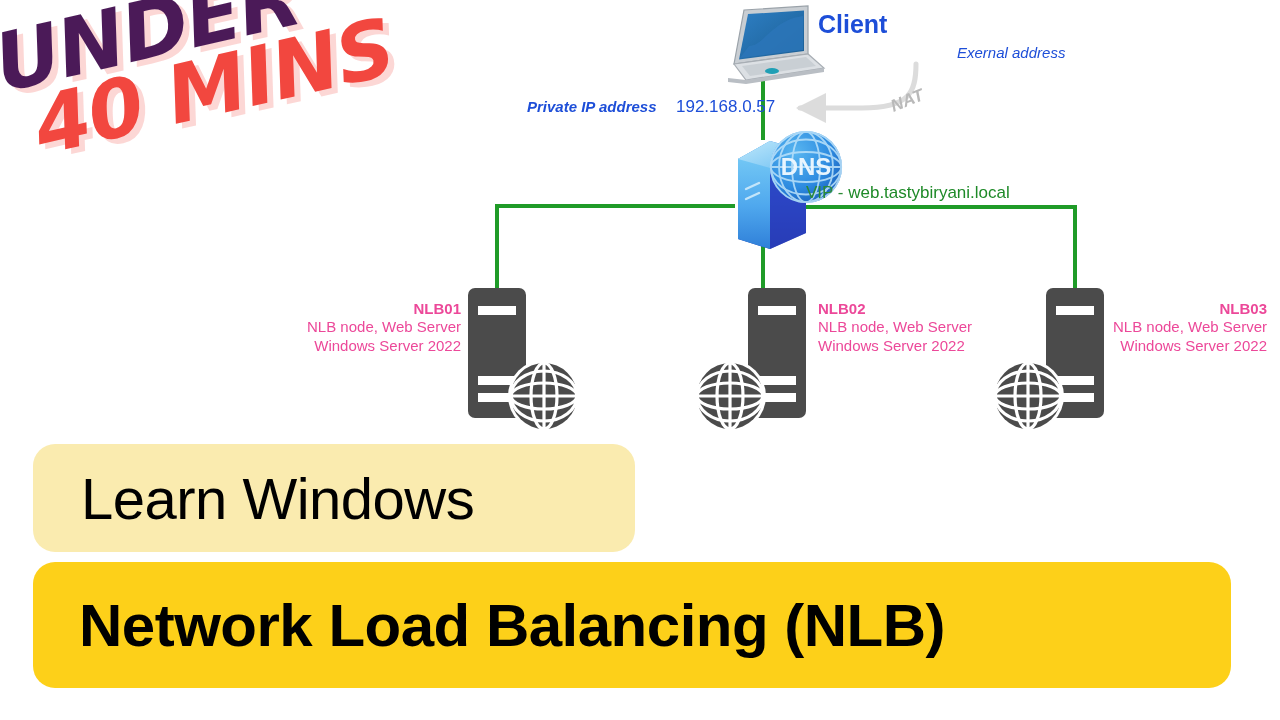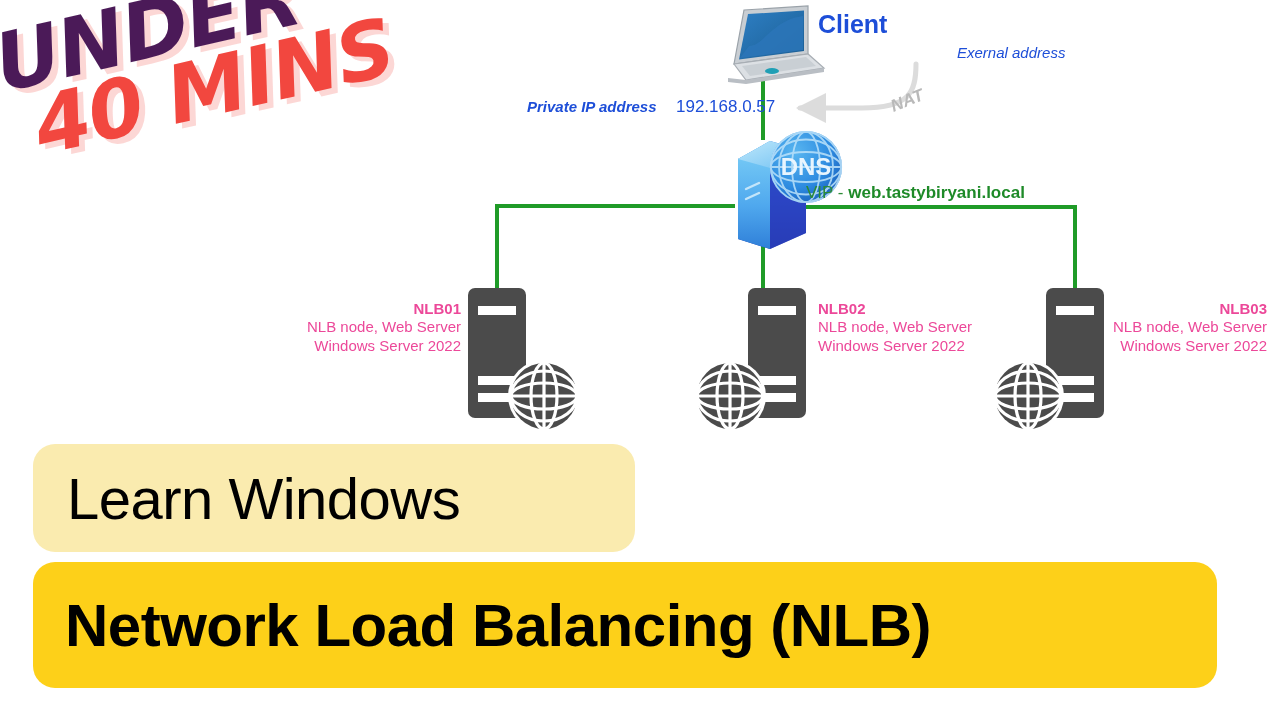--- a/index.html
+++ b/index.html
@@ -102,21 +102,21 @@
     transform: rotate(-22deg);
     transform-origin: left top;
     font-weight: 600;
   }
   #vip-label {
     left: 806px; top: 183px;
     font-size: 17px;
     color: #2C8B36;
   }
   #vip-label .vip-host {
-    font-weight: bold;
+    font-weight: normal;
     color: #1E8A28;
     margin-top: 28px;
   }
 
   .node-label {
     position: absolute;
     white-space: nowrap;
     line-height: 1.22;
     font-size: 15px;
     color: #ec4899;
@@ -136,34 +136,35 @@
   #banner-subtitle {
     position: absolute;
     left: 33px; top: 444px;
     width: 602px; height: 108px;
     background: #FAEBAF;
     border-radius: 22px;
     display: flex;
     align-items: center;
   }
   #banner-subtitle-text {
-    padding-left: 34px;
+    padding-left: 48px;
     font-size: 58px;
     color: #000;
     font-weight: normal;
     letter-spacing: -0.5px;
   }
   #banner-title {
     position: absolute;
     left: 33px; top: 562px;
     width: 1184px; height: 126px;
     background: #FDD019;
     border-radius: 22px;
     display: flex;
     align-items: center;
+    padding-left: 14px;
   }
   #banner-title-text {
     padding-left: 32px;
     font-size: 60px;
     font-weight: bold;
     color: #000;
     letter-spacing: -0.5px;
     font-family: "Liberation Sans", sans-serif;
   }
 </style>

